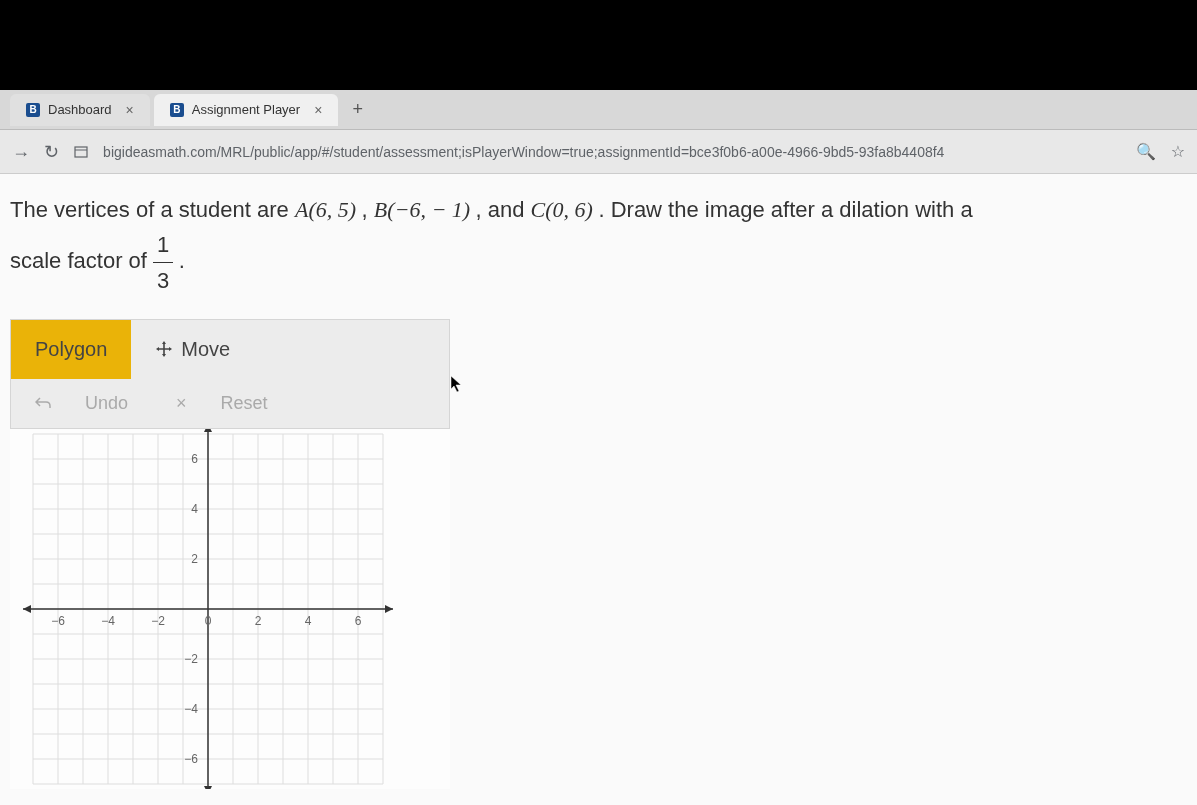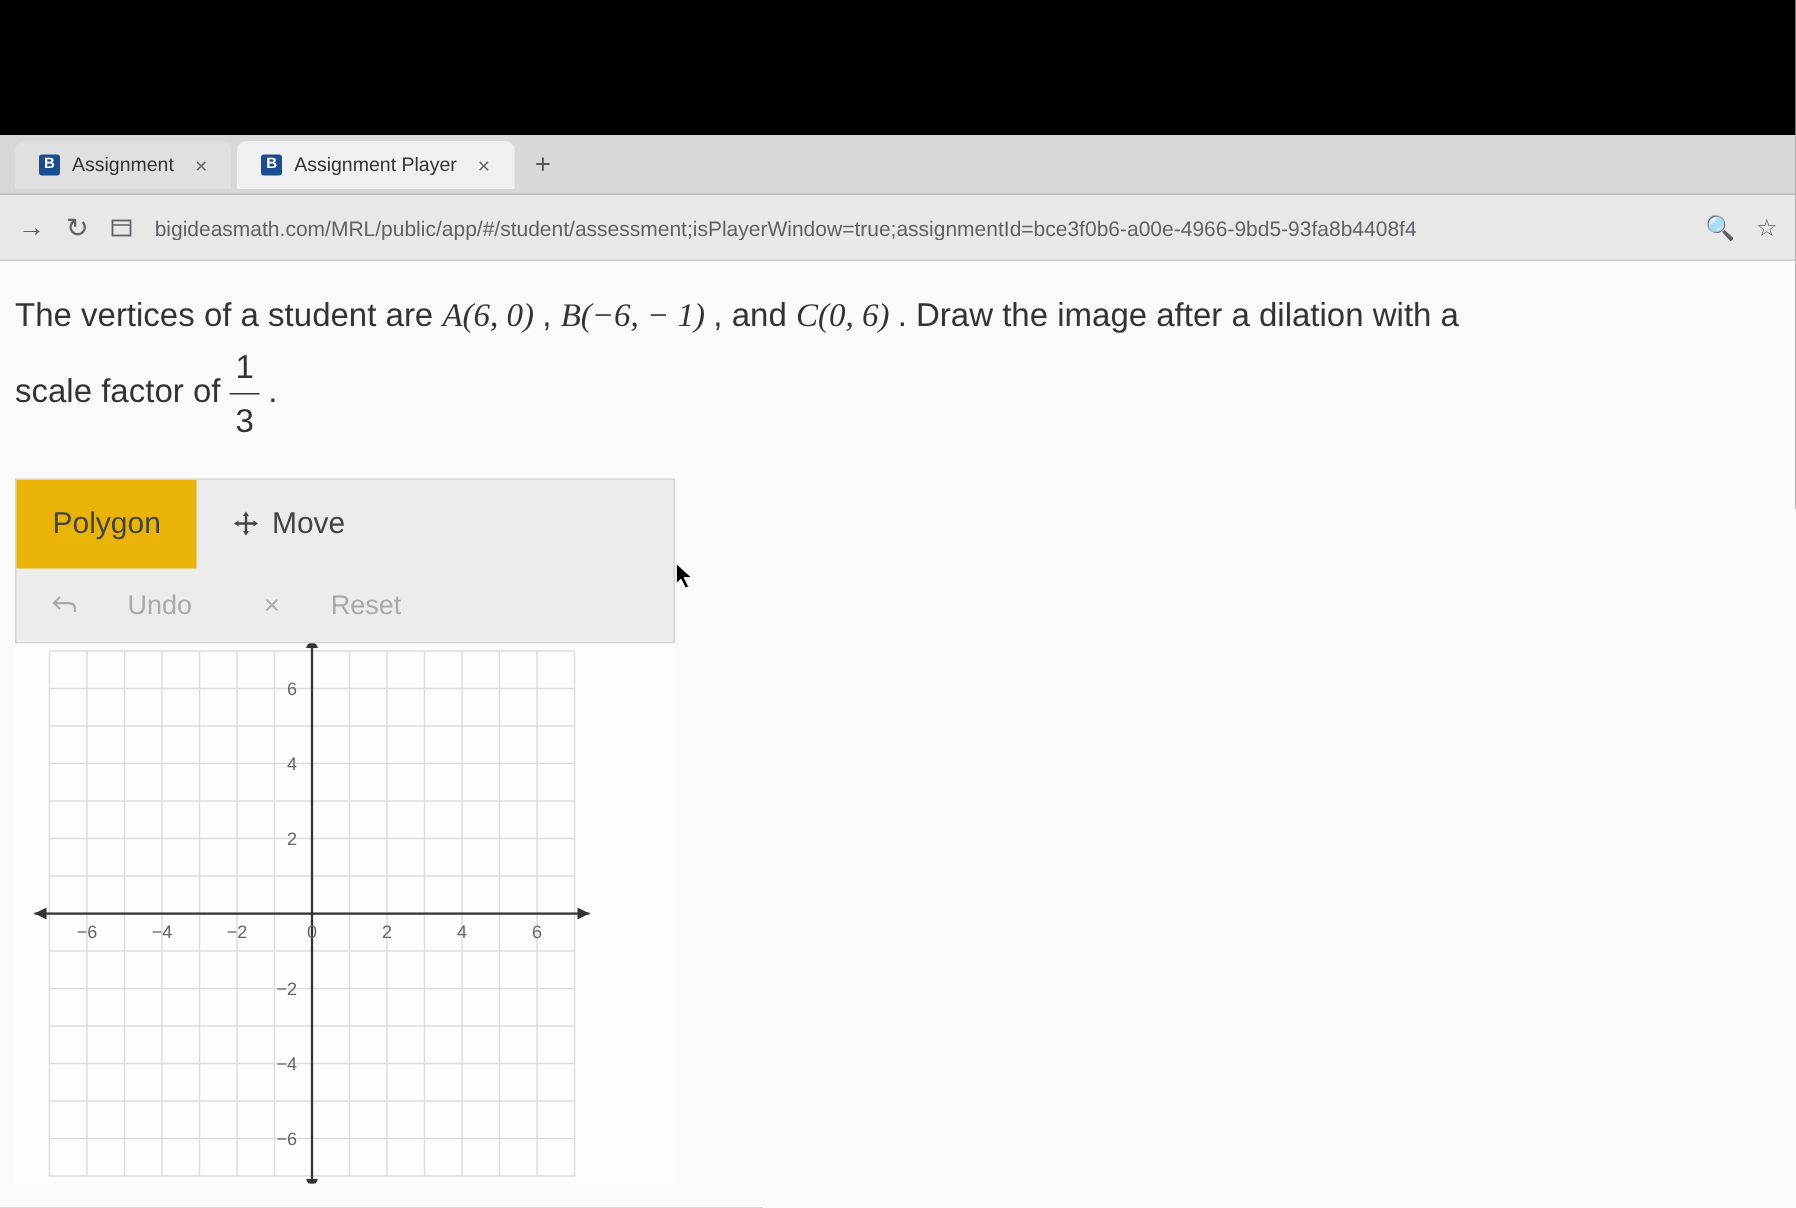--- a/index.html
+++ b/index.html
@@ -38,21 +38,21 @@
 </style>
 </head>
 <body>
 
 <div class="screen">
   <div class="top-black"></div>
 
   <div class="tab-bar">
     <div class="tab">
       <span class="tab-logo">B</span>
-      <span>Assignment</span>
+      <span>Dashboard</span>
       <span class="tab-close">×</span>
     </div>
     <div class="tab active">
       <span class="tab-logo">B</span>
       <span>Assignment Player</span>
       <span class="tab-close">×</span>
     </div>
     <span class="new-tab">+</span>
   </div>
 
@@ -68,21 +68,21 @@
     <span class="url">bigideasmath.com/MRL/public/app/#/student/assessment;isPlayerWindow=true;assignmentId=bce3f0b6-a00e-4966-9bd5-93fa8b4408f4</span>
     <div class="right-icons">
       <span>🔍</span>
       <span>☆</span>
     </div>
   </div>
 
   <div class="content">
     <div class="question">
       <span>The vertices of a student are </span>
-      <span class="math">A(6, 0)</span>
+      <span class="math">A(6, 5)</span>
       <span> , </span>
       <span class="math">B(−6, − 1)</span>
       <span> , and </span>
       <span class="math">C(0, 6)</span>
       <span> . Draw the image after a dilation with a</span>
       <br>
       <span>scale factor of </span>
       <span class="frac">
         <span class="num">1</span>
         <span class="den">3</span>

